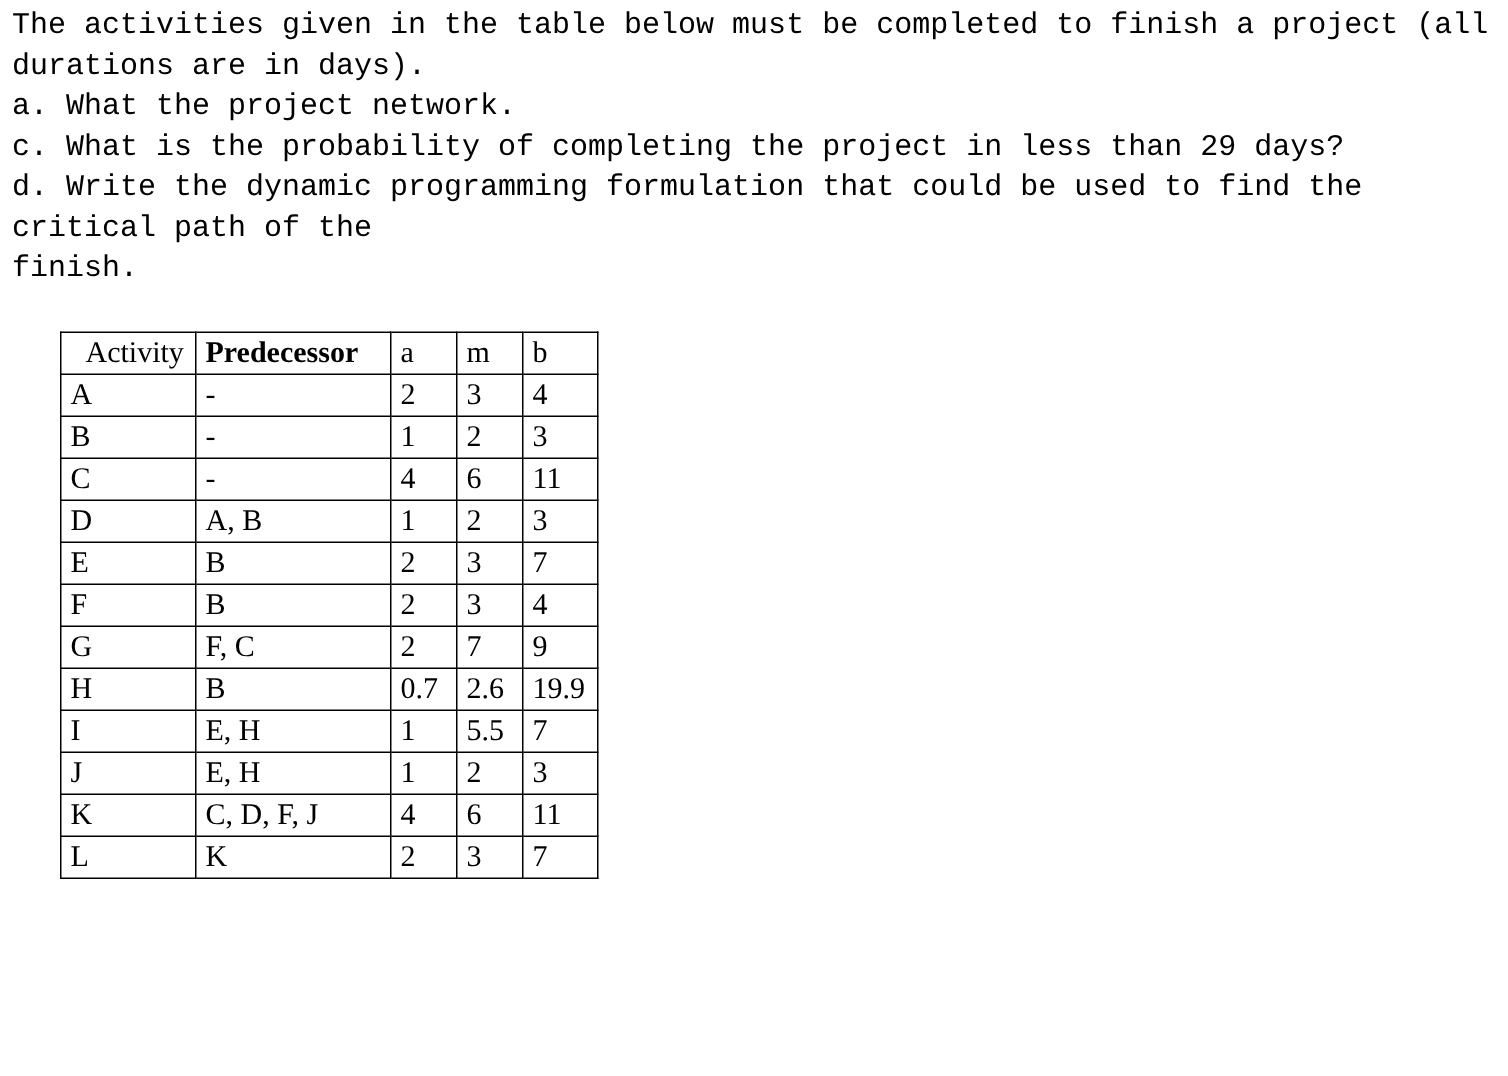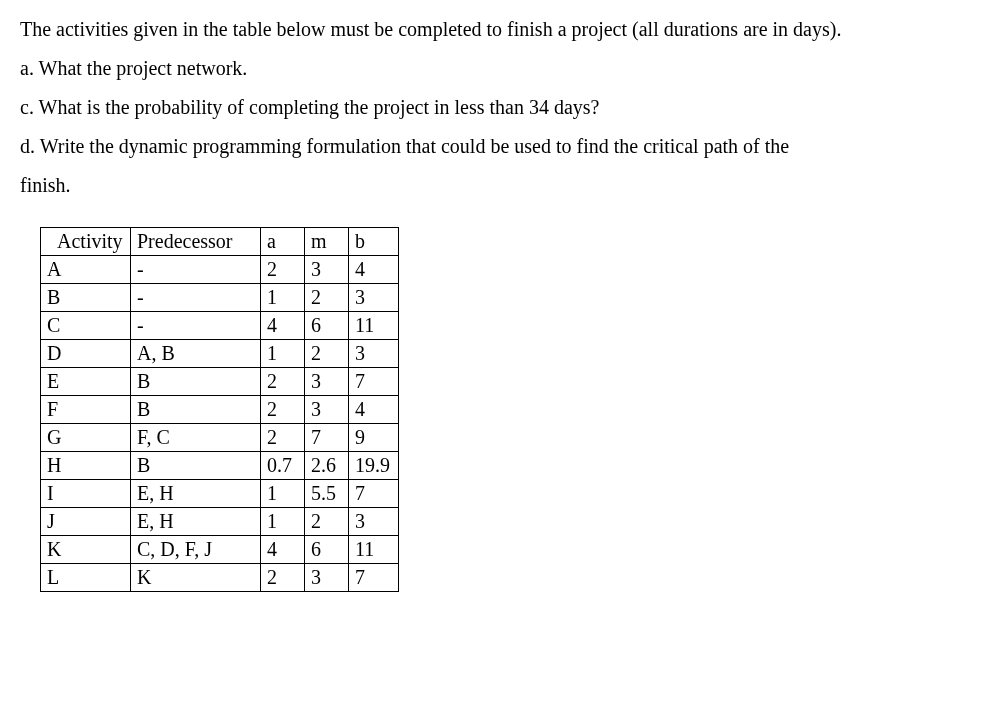--- a/index.html
+++ b/index.html
@@ -10,47 +10,48 @@
     margin: 0;
     padding: 4px 8px;
     width: 1005px;
     box-sizing: border-box;
   }
   .intro-text {
     line-height: 1.35;
     margin-bottom: 28px;
   }
   .intro-text p {
-    margin: 12px;
+    margin: 0;
+    font-family: Liberation Mono, monospace;
   }
   table {
     border-collapse: collapse;
     margin-left: 32px;
   }
   td {
     border: 1px solid #000;
     padding: 1px 0px 1px 6px;
     text-align: left;
     vertical-align: middle;
     height: 28px;
     box-sizing: border-box;
   }
   .col-activity { width: 90px; padding-left: 16px; }
-  .col-pred { width: 130px; }
+  .col-pred { width: 130px; font-weight: bold; }
   .col-a { width: 44px; }
   .col-m { width: 44px; }
   .col-b { width: 50px; }
 </style>
 </head>
 <body>
 
 <div class="intro-text">
   <p>The activities given in the table below must be completed to finish a project (all durations are in days).</p>
   <p>a. What the project network.</p>
-  <p>c. What is the probability of completing the project in less than 34 days?</p>
+  <p>c. What is the probability of completing the project in less than 29 days?</p>
   <p>d. Write the dynamic programming formulation that could be used to find the critical path of the</p>
   <p>finish.</p>
 </div>
 
 <table>
   <tbody>
       <tr>
     <td class="col-activity">Activity</td>
     <td class="col-pred">Predecessor</td>
     <td class="col-a">a</td>

